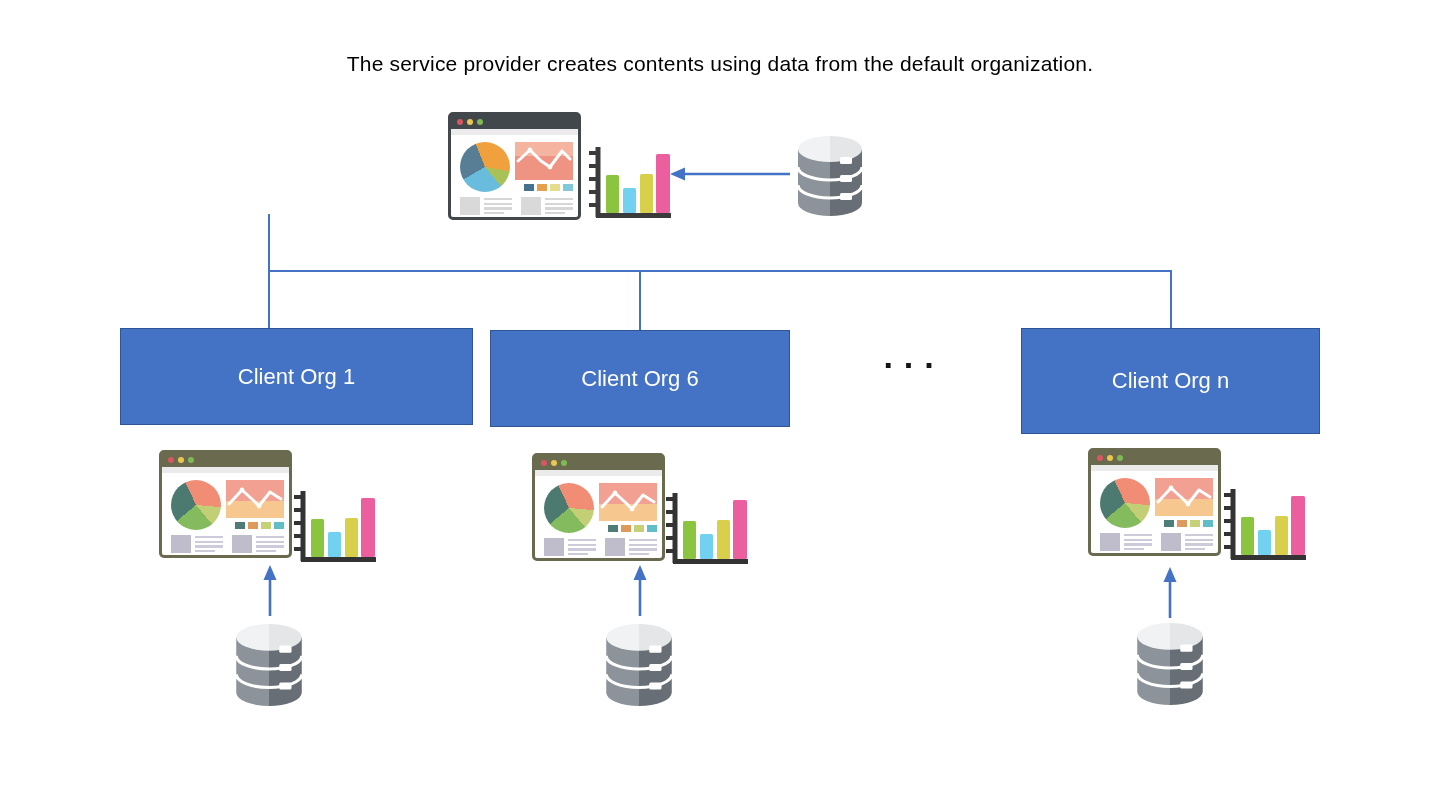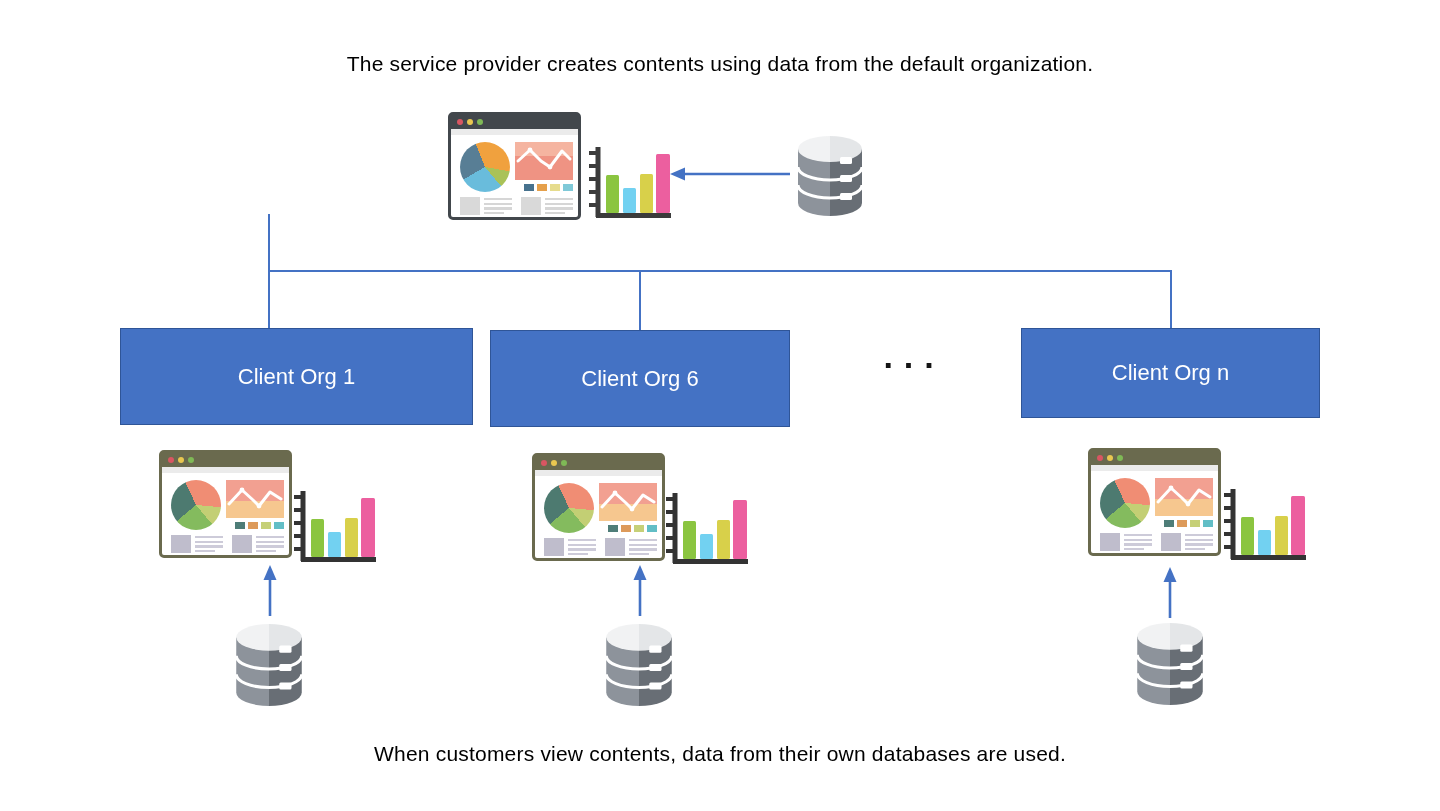--- a/index.html
+++ b/index.html
@@ -22,21 +22,21 @@
     position:absolute;box-sizing:border-box;
     background:var(--org-box-fill,#4472c4);
     border:1.6px solid var(--org-box-border,#2f5597);
     color:var(--org-box-text,#fff);
     display:flex;align-items:center;justify-content:center;
     font-size:22px;
   }
   .default-org{left:120px;top:116px;width:298px;height:98px;}
   .client-1{left:120px;top:328px;width:353px;height:97px;}
   .client-2{left:490px;top:330px;width:300px;height:97px;}
-  .client-n{left:1021px;top:328px;width:299px;height:90px;}
+  .client-n{left:1021px;top:328px;width:299px;height:106px;}
 
   
   .conn{position:absolute;background:var(--connector,#4472c4);}
   .conn.v{width:2px;}
   .conn.h{height:2px;}
 
   
   .ellipsis{
     position:absolute;left:874px;top:348px;width:80px;
     font-size:34px;font-weight:700;letter-spacing:9px;color:#141414;
@@ -405,15 +405,14 @@
   <svg class="icon-abs" style="left:1136px;top:622px;" width="68" height="86" viewBox="0 0 66 84" data-name="client-n-database-icon">
     <path d="M1,14 L1,68 A32,13 0 0 0 65,68 L65,14 Z" fill="url(#dbGrad)"></path>
     <path d="M1,32 A32,13 0 0 0 65,32" fill="none" stroke="#ffffff" stroke-width="3"></path>
     <path d="M1,50 A32,13 0 0 0 65,50" fill="none" stroke="#ffffff" stroke-width="3"></path>
     <ellipse cx="33" cy="14" rx="32" ry="13" fill="url(#dbTop)"></ellipse>
     <rect x="43" y="22" width="12" height="7" rx="1.5" fill="#ffffff"></rect>
     <rect x="43" y="40" width="12" height="7" rx="1.5" fill="#ffffff"></rect>
     <rect x="43" y="58" width="12" height="7" rx="1.5" fill="#ffffff"></rect>
   </svg>
 
-  <div class="caption bottom" data-name="bottom-caption">When customers view contents, data from their own databases are used.</div>
 
 </div>
 
 </body></html>

